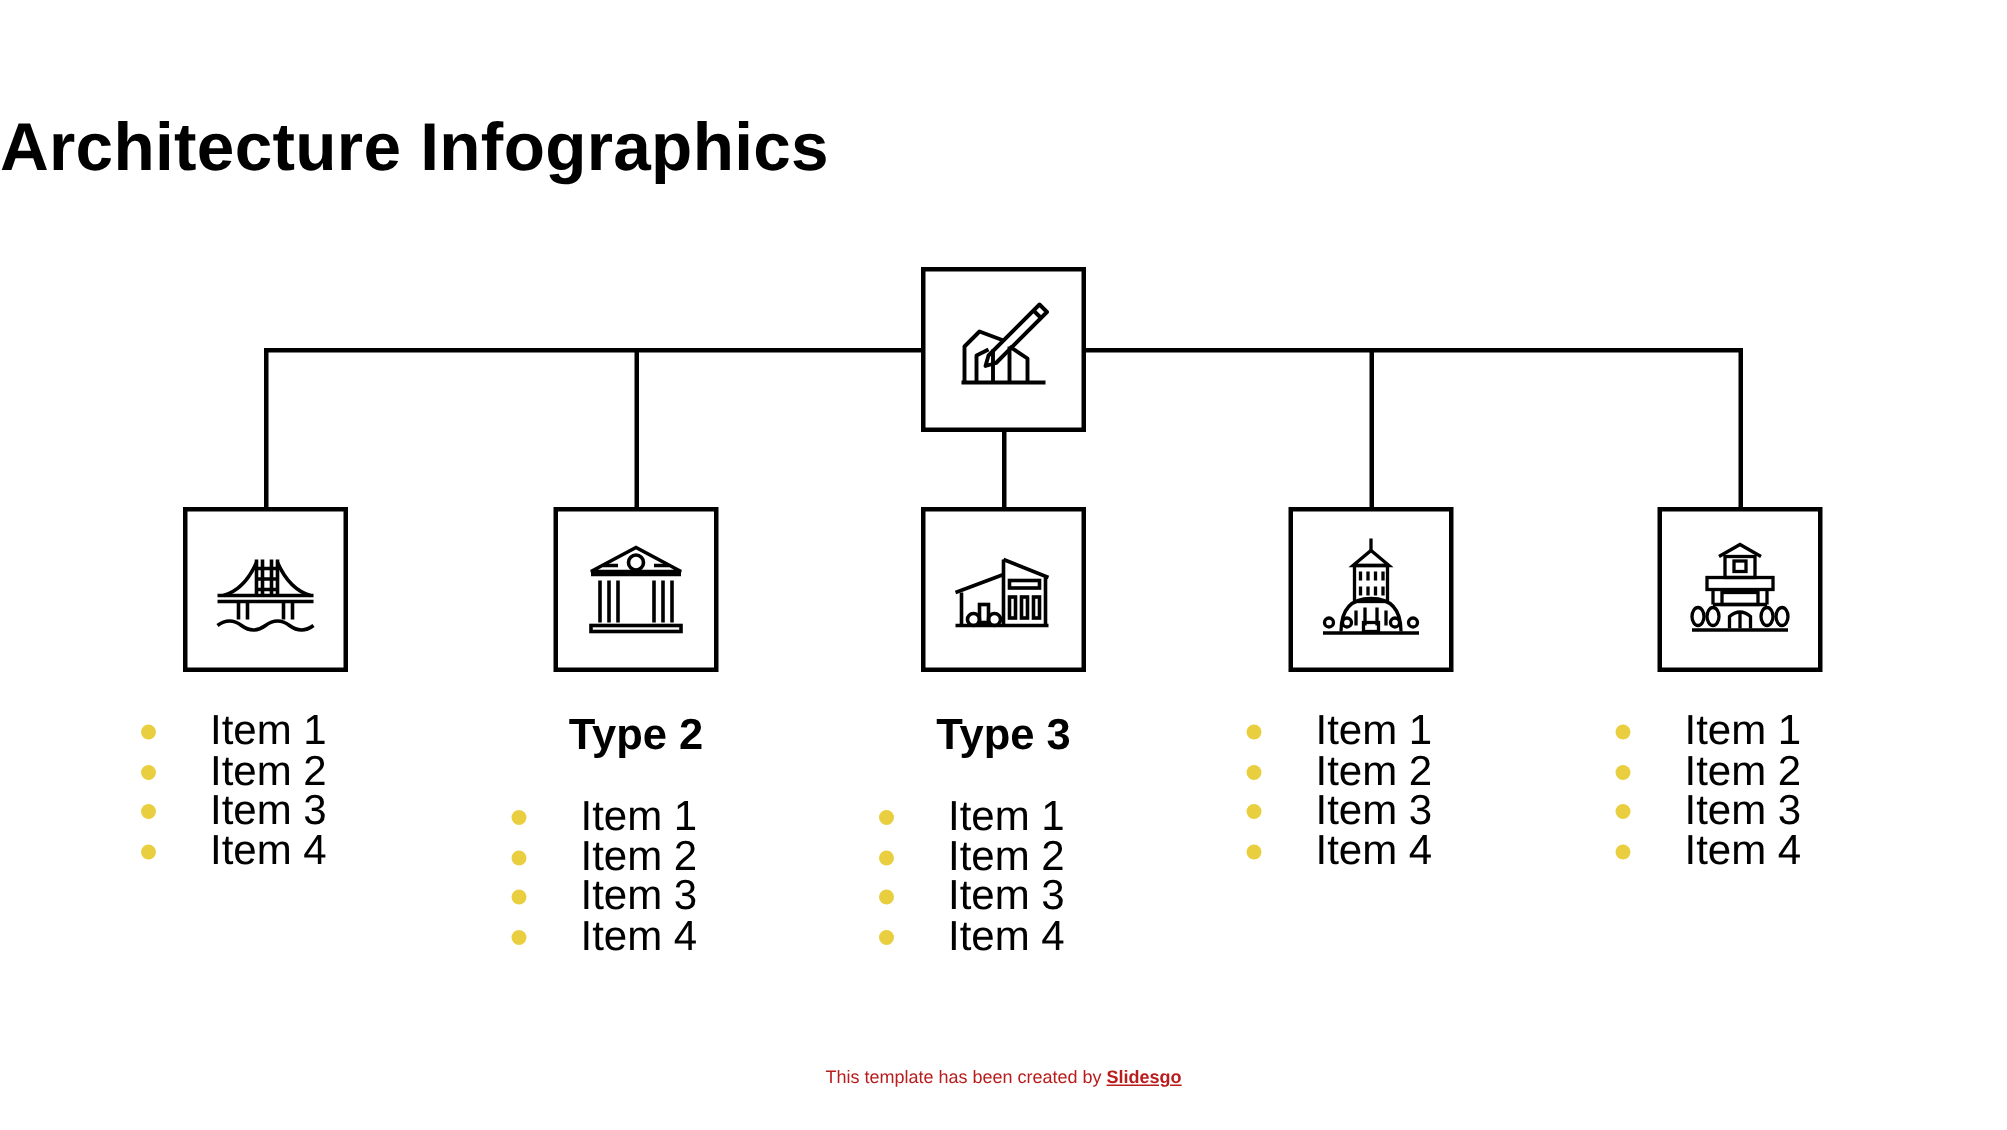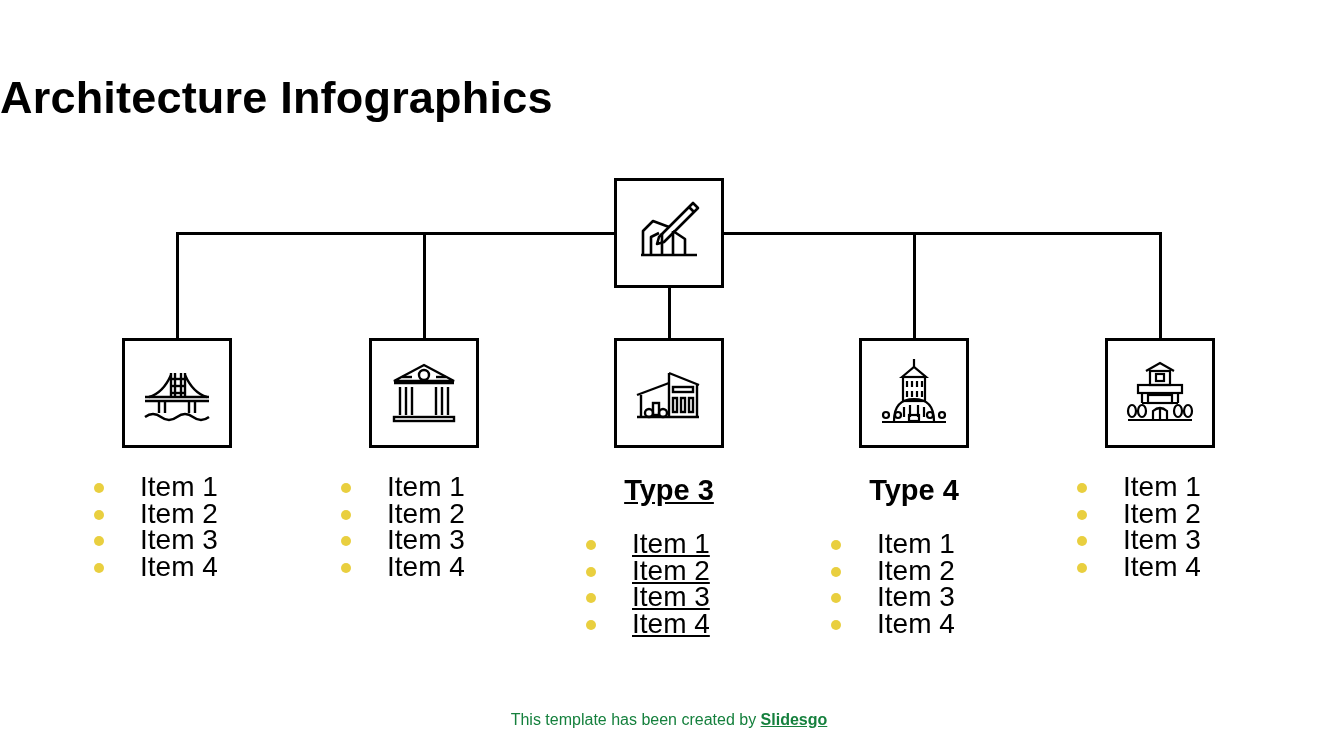--- a/index.html
+++ b/index.html
@@ -6,21 +6,21 @@
   body { width:1338px; height:753px; position:relative; overflow:hidden; font-family:"Liberation Sans", "DejaVu Sans", sans-serif; color:#000; }
   .title { position:absolute; top:72px; left:0; width:1338px; text-align:left; font-size:45px; font-weight:bold; letter-spacing:0.2px; }
   .line { position:absolute; background:#000; }
   .box { position:absolute; width:104px; height:104px; border:3px solid #000; background:#fff; display:flex; align-items:center; justify-content:center; }
   .box svg { width:80px; height:80px; }
   .col { position:absolute; top:474px; width:200px; text-align:center; }
   .col-title { font-size:29px; font-weight:bold; margin-bottom:24px; }
   .items { list-style:none; margin:0; padding:0; text-align:left; }
   .items li { position:relative; font-size:28px; line-height:26.5px; padding-left:63px; }
   .dot { position:absolute; left:17px; top:9px; width:10px; height:10px; border-radius:50%; }
-  .footer { position:absolute; top:711px; left:0; width:1338px; text-align:center; font-size:16px; color:#15803d; }
+  .footer { position:absolute; top:711px; left:0; width:1338px; text-align:center; font-size:12px; color:#b91c1c; }
   .footer b { text-decoration:underline; font-weight:bold; }
 </style>
 </head>
 <body>
 
 <div class="title">Architecture Infographics</div>
 
 <div class="line" style="left:176px; top:232px; width:986px; height:3px;"></div>
 <div class="line" style="left:176px; top:232px; width:3px; height:108px;"></div>
 <div class="line" style="left:423px; top:232px; width:3px; height:108px;"></div>
@@ -139,38 +139,38 @@
 
 <div class="col" style="left:77px;">
   <ul class="items">
     <li><span class="dot" style="background: rgb(233, 207, 63);"></span><span>Item 1</span></li>
     <li><span class="dot" style="background: rgb(233, 207, 63);"></span><span>Item 2</span></li>
     <li><span class="dot" style="background: rgb(233, 207, 63);"></span><span>Item 3</span></li>
     <li><span class="dot" style="background: rgb(233, 207, 63);"></span><span>Item 4</span></li>
   </ul>
 </div>
 <div class="col" style="left:324px;">
+  <div class="col-title">Type 2</div>
   <ul class="items">
     <li><span class="dot" style="background: rgb(233, 207, 63);"></span><span>Item 1</span></li>
     <li><span class="dot" style="background: rgb(233, 207, 63);"></span><span>Item 2</span></li>
     <li><span class="dot" style="background: rgb(233, 207, 63);"></span><span>Item 3</span></li>
     <li><span class="dot" style="background: rgb(233, 207, 63);"></span><span>Item 4</span></li>
   </ul>
 </div>
-<div class="col" style="left:569px;text-decoration:underline;">
+<div class="col" style="left:569px;">
   <div class="col-title">Type 3</div>
   <ul class="items">
     <li><span class="dot" style="background: rgb(233, 207, 63);"></span><span>Item 1</span></li>
     <li><span class="dot" style="background: rgb(233, 207, 63);"></span><span>Item 2</span></li>
     <li><span class="dot" style="background: rgb(233, 207, 63);"></span><span>Item 3</span></li>
     <li><span class="dot" style="background: rgb(233, 207, 63);"></span><span>Item 4</span></li>
   </ul>
 </div>
 <div class="col" style="left:814px;">
-  <div class="col-title">Type 4</div>
   <ul class="items">
     <li><span class="dot" style="background: rgb(233, 207, 63);"></span><span>Item 1</span></li>
     <li><span class="dot" style="background: rgb(233, 207, 63);"></span><span>Item 2</span></li>
     <li><span class="dot" style="background: rgb(233, 207, 63);"></span><span>Item 3</span></li>
     <li><span class="dot" style="background: rgb(233, 207, 63);"></span><span>Item 4</span></li>
   </ul>
 </div>
 <div class="col" style="left:1060px;">
   <ul class="items">
     <li><span class="dot" style="background: rgb(233, 207, 63);"></span><span>Item 1</span></li>

